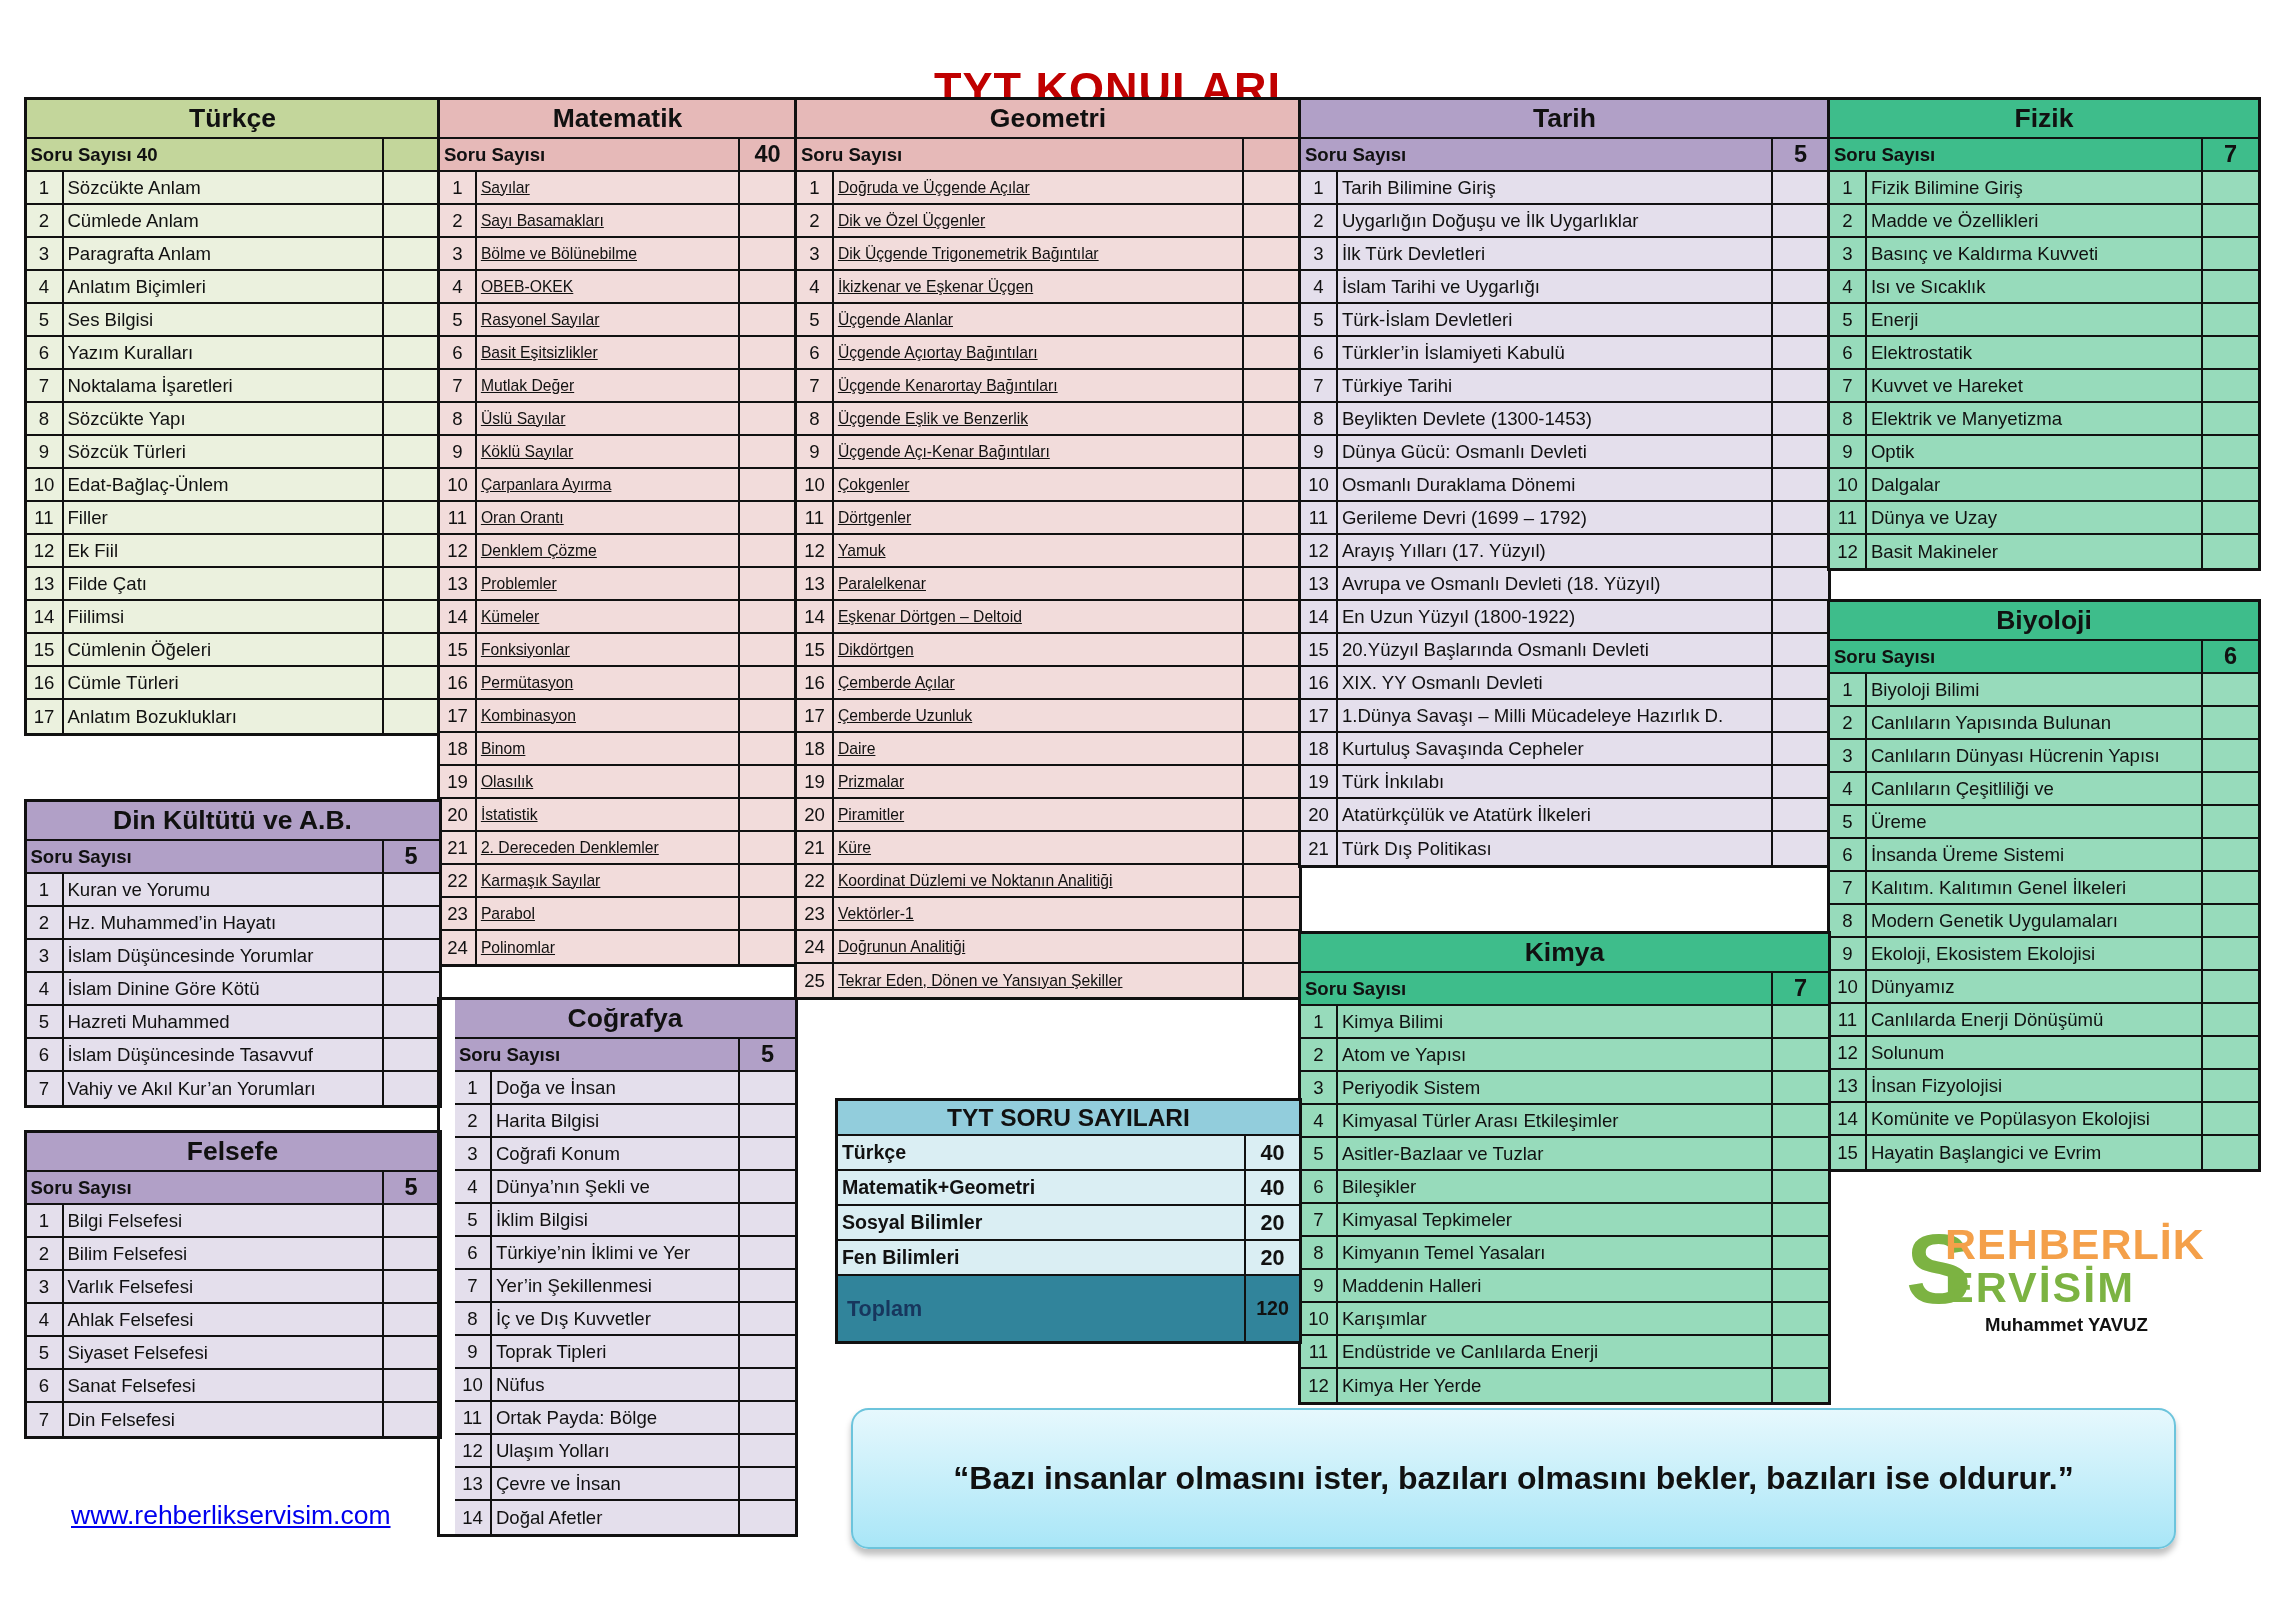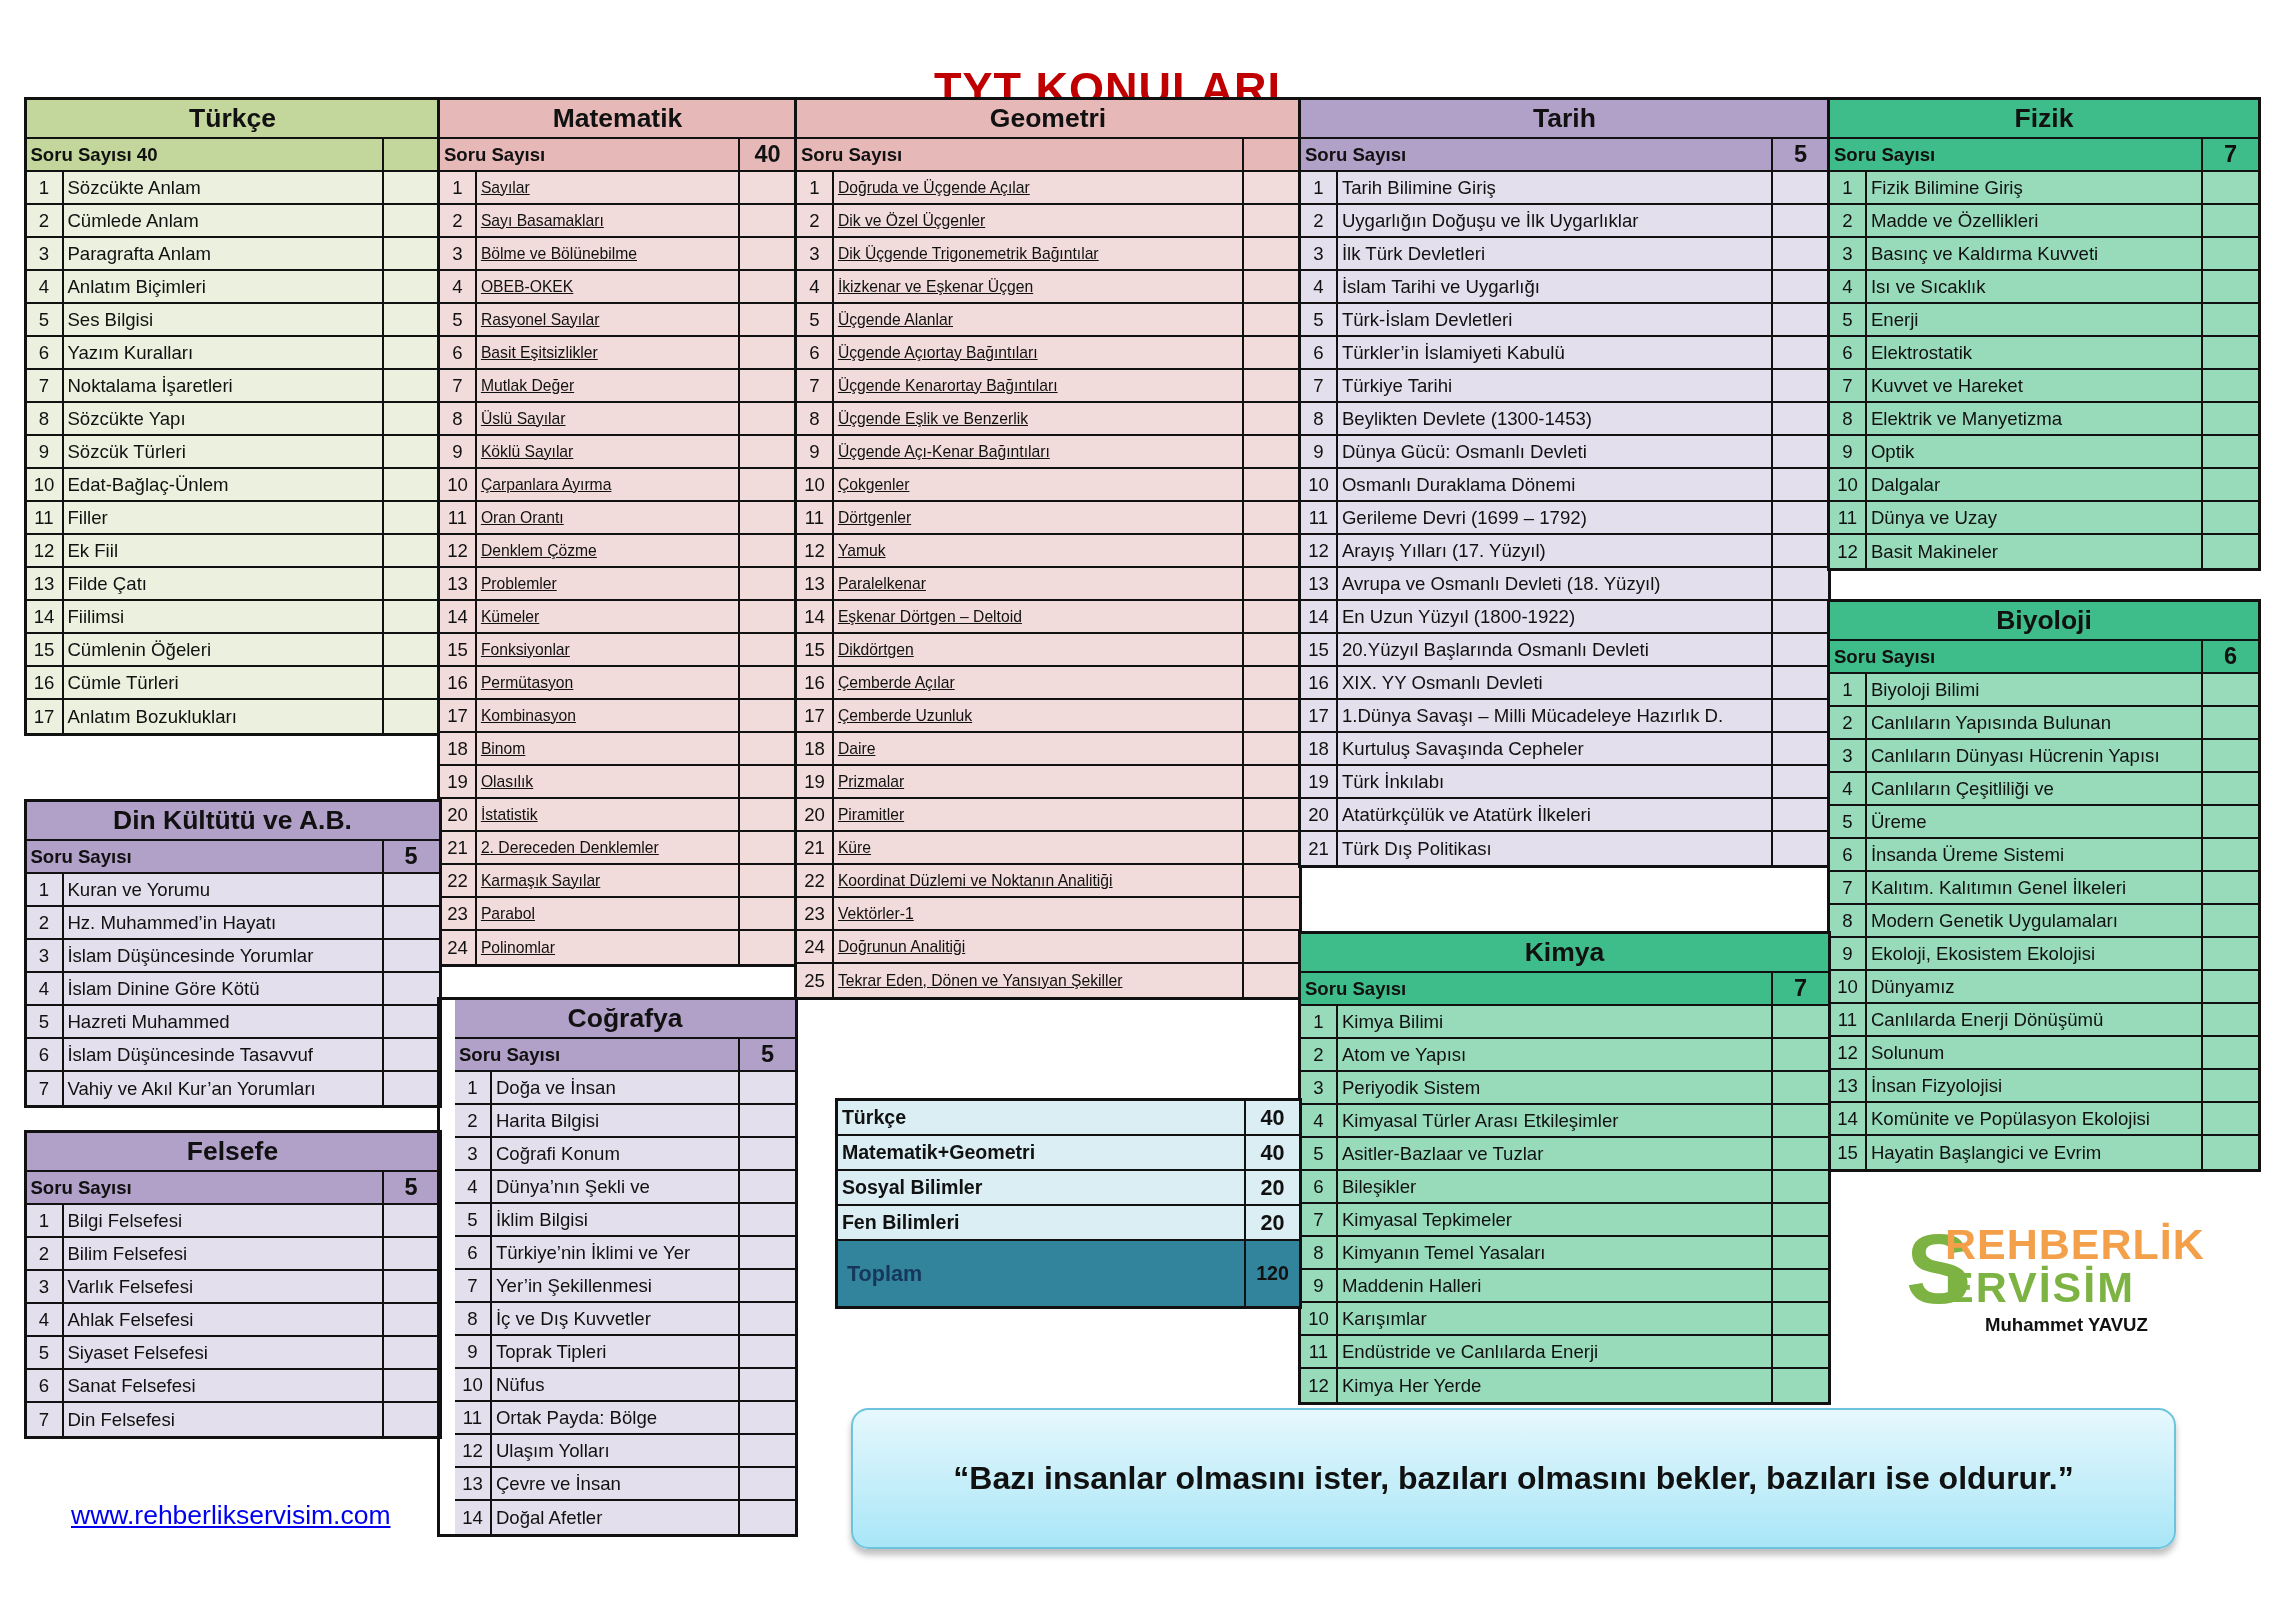--- a/index.html
+++ b/index.html
@@ -905,20 +905,21 @@
       </div>
       <div class="row e-r">
         <div class="n">12</div>
         <div class="t">Kimya Her Yerde</div>
         <div class="c"></div>
       </div>
     </div>
   </div>
 
 <div class="sum">
+  <div class="sh">TYT SORU SAYILARI</div>
   <div class="sr">
       <div class="l">Türkçe</div>
       <div class="r">40</div>
     </div>
   <div class="sr">
       <div class="l">Matematik+Geometri</div>
       <div class="r">40</div>
     </div>
   <div class="sr">
       <div class="l">Sosyal Bilimler</div>

